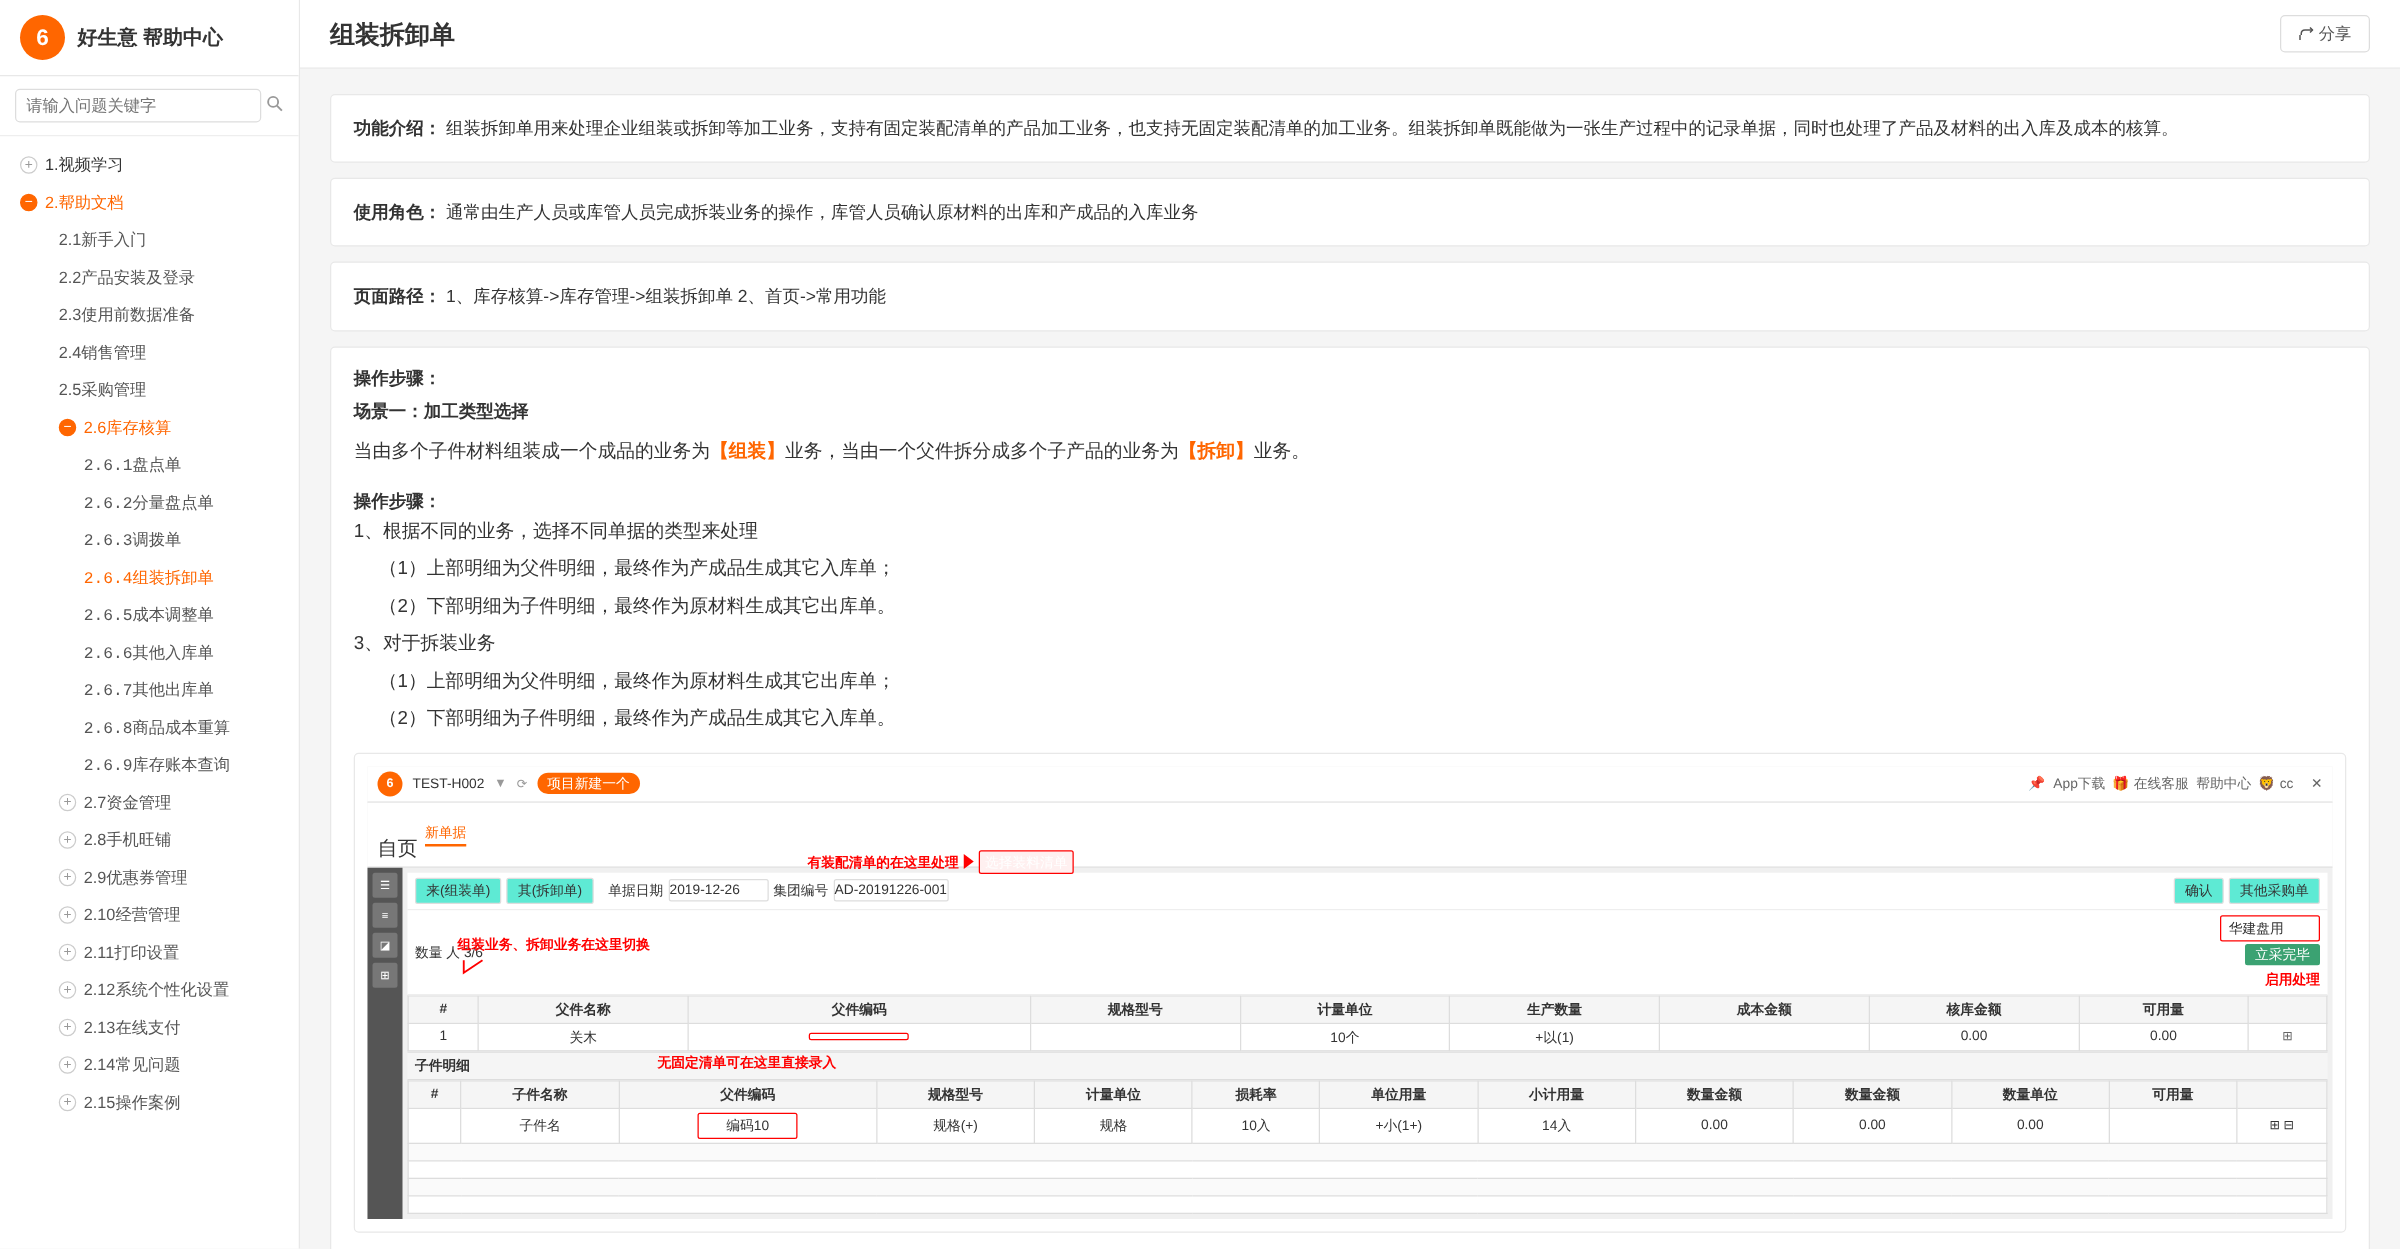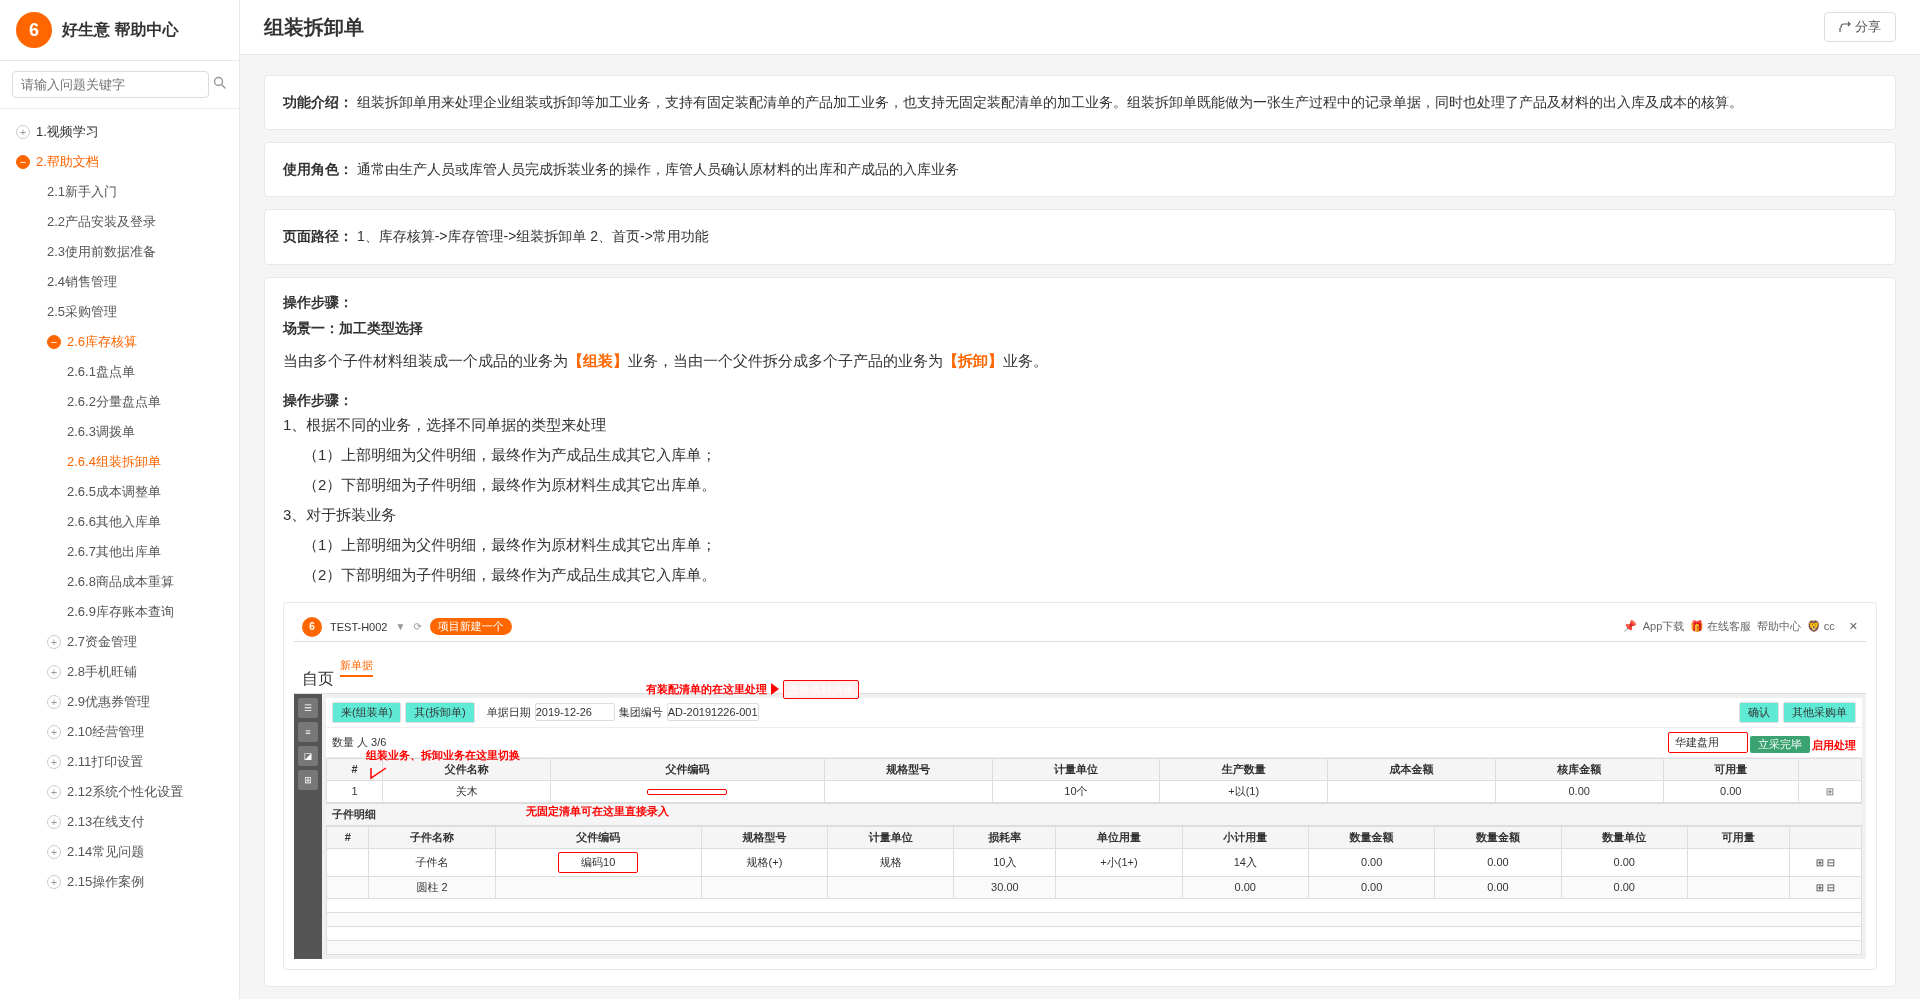--- a/index.html
+++ b/index.html
@@ -302,21 +302,21 @@
           <span>2.4销售管理</span>
         </div>
       <div class="nav-item">
           <span>2.5采购管理</span>
         </div>
       <div class="nav-item active" style="color:#f60;">
         <span class="plus-icon" style="background:#f60;border-color:#f60;color:#fff;">−</span>
         <span>2.6库存核算</span>
       </div>
 
-      <div style="padding-left: 20px;">
+      <div style="padding-left: 20px; font-family: Liberation Mono, monospace;">
         <div class="nav-item">
             <span>2.6.1盘点单</span>
           </div>
         <div class="nav-item">
             <span>2.6.2分量盘点单</span>
           </div>
         <div class="nav-item">
             <span>2.6.3调拨单</span>
           </div>
         <div class="nav-item current" style="color:#f60;">
@@ -488,21 +488,21 @@
                 <span style="font-size:11px;">数量 人 3/6</span>
                 <span style="font-size:11px;color:#999;"> </span>
 
                 <div style="position:absolute;left:40px;top:20px;display:flex;flex-direction:column;align-items:flex-start;">
                   <span class="annotation-red">组装业务、拆卸业务在这里切换</span>
                   <svg width="40" height="20">
                     <path d="M5 5 L5 15 L20 5" stroke="red" fill="none" stroke-width="1.5"></path>
                   </svg>
                 </div>
 
-                <div style="margin-left:auto;display:flex;flex-direction:row;align-items:flex-end;gap:2px;">
+                <div style="margin-left:auto;display:flex;flex-direction:column;align-items:flex-end;gap:2px;">
                   <span class="mock-input-highlight">华建盘用</span>
                   <span class="mock-btn-green" style="align-self:flex-end;font-size:11px;padding:1px 8px;">立采完毕</span>
                   <span class="annotation-red" style="margin-top:2px;">启用处理</span>
                 </div>
               </div>
 
 
               <table class="mock-table" style="margin-bottom:0;">
                 <thead>
                   <tr>
@@ -570,35 +570,20 @@
                     <td>10入</td>
                     <td>+小(1+)</td>
                     <td>14入</td>
                     <td>0.00</td>
                     <td>0.00</td>
                     <td>0.00</td>
                     <td></td>
                     <td><span style="font-size:10px;">⊞ ⊟</span></td>
                   </tr>
                   <tr>
-                    <td></td>
-                    <td>圆柱 2</td>
-                    <td></td>
-                    <td></td>
-                    <td></td>
-                    <td>30.00</td>
-                    <td></td>
-                    <td>0.00</td>
-                    <td>0.00</td>
-                    <td>0.00</td>
-                    <td>0.00</td>
-                    <td></td>
-                    <td><span style="font-size:10px;">⊞ ⊟</span></td>
-                  </tr>
-                  <tr>
                     <td colspan="13" style="height:14px;"></td>
                   </tr>
                   <tr>
                     <td colspan="13" style="height:14px;"></td>
                   </tr>
                   <tr>
                     <td colspan="13" style="height:14px;"></td>
                   </tr>
                   <tr>
                     <td colspan="13" style="height:14px;"></td>

